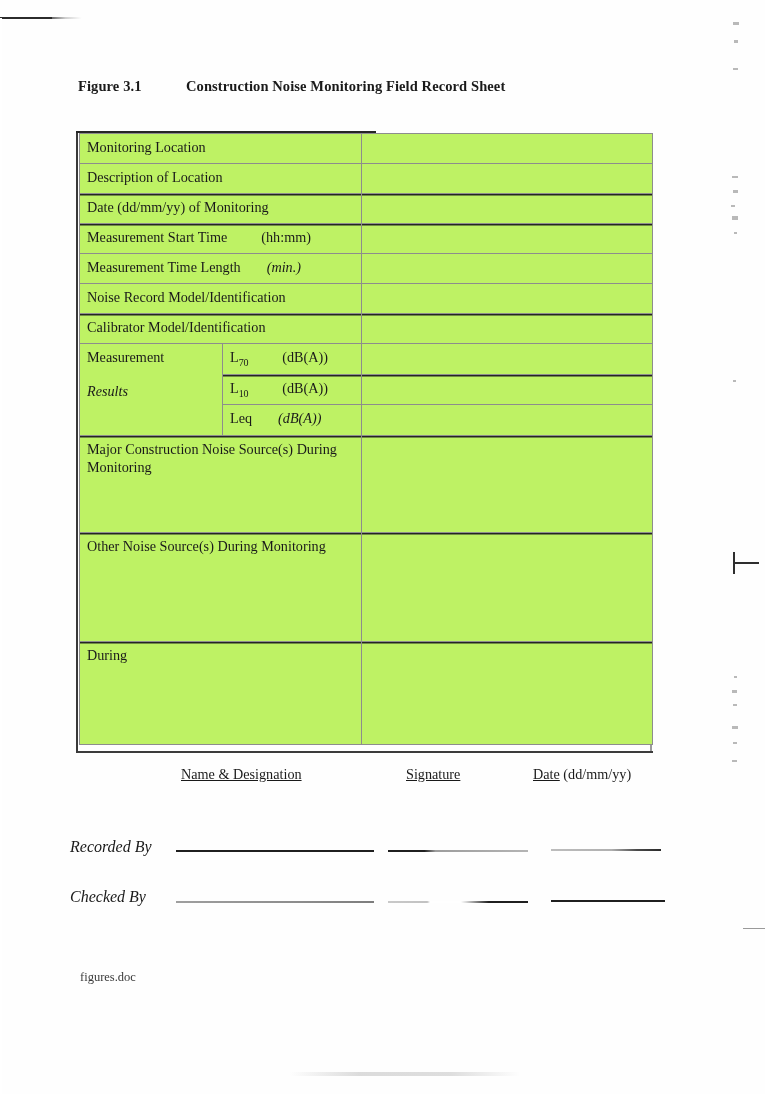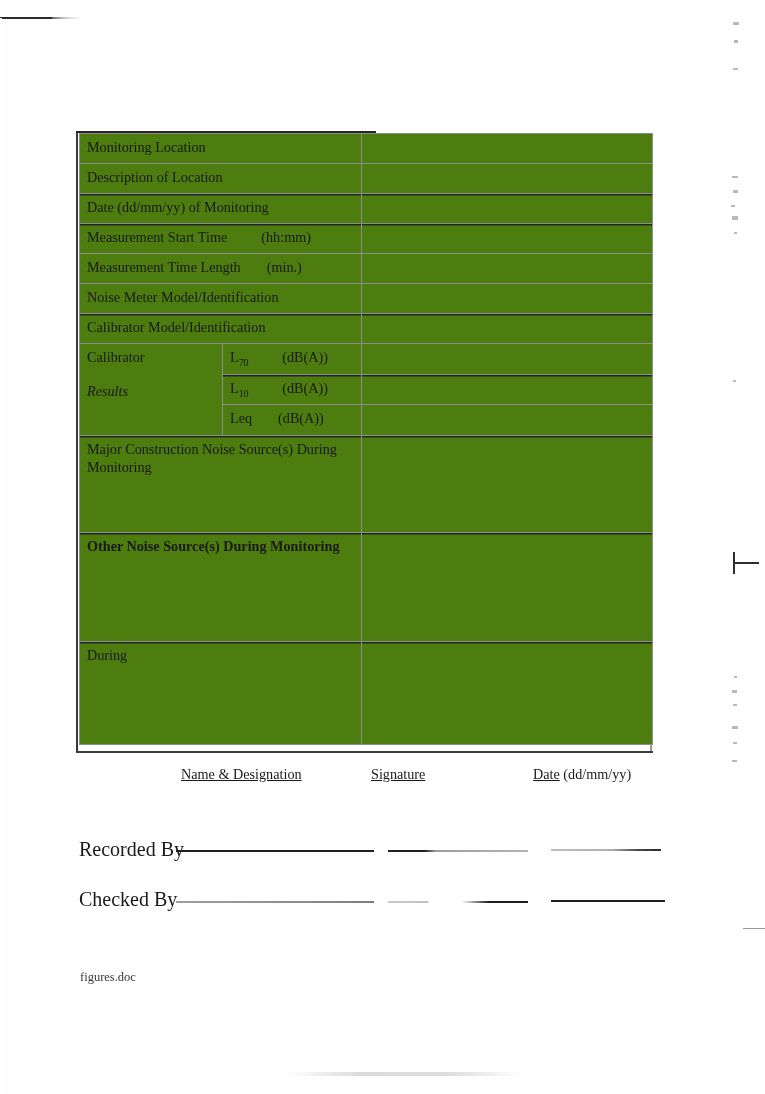--- a/index.html
+++ b/index.html
@@ -108,45 +108,45 @@
     width: 573px;
     border-collapse: collapse;
     table-layout: fixed;
   }
   .sheet td {
     border: 1px solid #8d8d8d;
     padding: 4px 0 4px 7px;
     font-size: 14.2px;
     line-height: 1.28;
     vertical-align: top;
-    background: #4d7c0f;
+    background: #bef264;
   }
   .sheet td.label { height: 21px; }
   .sheet td.value { padding: 0; }
   .units {
     display: inline-block;
     padding-left: 34px;
   }
-  .units-wide { padding-left: 26px; }
+  .units-wide { padding-left: 26px; font-style: italic; }
   .sub {
     font-size: 10px;
     vertical-align: sub;
     letter-spacing: -.2px;
   }
   .mrow-label {
     vertical-align: top;
     padding-top: 5px;
   }
   .mrow-label .second {
     display: block;
     padding-top: 16px;
     font-style: italic;
   }
   .big-cell { height: 96px; }
-  .big-cell-b { height: 108px; font-weight: bold; }
+  .big-cell-b { height: 108px; }
   .big-cell-c { height: 102px; }
 
   
   .ink-top { box-shadow: inset 0 1.6px 0 0 #242424; margin-top: 47px; }
   .frame-left {
     position: absolute;
     left: 76px;
     top: 133px;
     width: 2px;
     height: 620px;
@@ -179,28 +179,29 @@
 
   
   .sig-head {
     position: absolute;
     top: 766px;
     font-size: 14.2px;
     white-space: nowrap;
   }
   .sig-head .u { text-decoration: underline; }
   #sig-head-name { left: 181px; }
-  #sig-head-signature { left: 371px; }
+  #sig-head-signature { left: 406px; }
   #sig-head-date { left: 533px; }
 
   .sig-row-label {
     position: absolute;
-    left: 79px;
-    font-size: 20px;
+    left: 70px;
+    font-size: 16px;
     white-space: nowrap;
+    font-style: italic;
   }
   #label-recorded-by { top: 838px; }
   #label-checked-by { top: 888px; }
 
   .rule {
     position: absolute;
     height: 2px;
   }
   .r-dark { background: #1f1f1f; }
   .r-mid  { background: linear-gradient(90deg,#1f1f1f 0%, #1f1f1f 26%, #9d9d9d 34%, #b4b4b4 100%); }
@@ -253,20 +254,23 @@
     <i class="scan-speck" style="left:3px;  top:760px; width:5px; height:2px;"></i>
   </div>
 
   <div class="scan-bracket">
     <i class="v"></i>
       <i class="h"></i>
   </div>
   <div class="scan-right-rule"></div>
   <div class="scan-bottom-smudge"></div>
 
+  <div class="title">
+    <span class="fig-num">Figure 3.1</span><span>Construction Noise Monitoring Field Record Sheet</span>
+  </div>
 
   <div class="frame-top"></div>
   <div class="frame-left"></div>
   <div class="frame-right"></div>
   <div class="frame-bottom"></div>
 
   <table class="sheet">
     <colgroup>
       <col style="width:143px">
       <col style="width:139px">
@@ -287,31 +291,31 @@
       </tr>
       <tr>
         <td class="label ink-top" colspan="2"><span>Measurement Start Time</span><span class="units">(hh:mm)</span></td>
         <td class="value ink-top"></td>
       </tr>
       <tr>
         <td class="label" colspan="2"><span>Measurement Time Length</span><span class="units units-wide">(min.)</span></td>
         <td class="value"></td>
       </tr>
       <tr>
-        <td class="label" colspan="2">Noise Meter Model/Identification</td>
+        <td class="label" colspan="2">Noise Record Model/Identification</td>
         <td class="value"></td>
       </tr>
       <tr>
         <td class="label ink-top" colspan="2">Calibrator Model/Identification</td>
         <td class="value ink-top"></td>
       </tr>
 
       <tr>
         <td class="mrow-label" rowspan="3">
-          <span>Calibrator</span>
+          <span>Measurement</span>
           <span class="second">Results</span>
         </td>
         <td><span>L</span><span class="sub">70</span><span class="units">(dB(A))</span></td>
         <td class="value"></td>
       </tr>
       <tr>
         <td class="ink-top"><span>L</span><span class="sub">10</span><span class="units">(dB(A))</span></td>
         <td class="value ink-top"></td>
       </tr>
       <tr>

